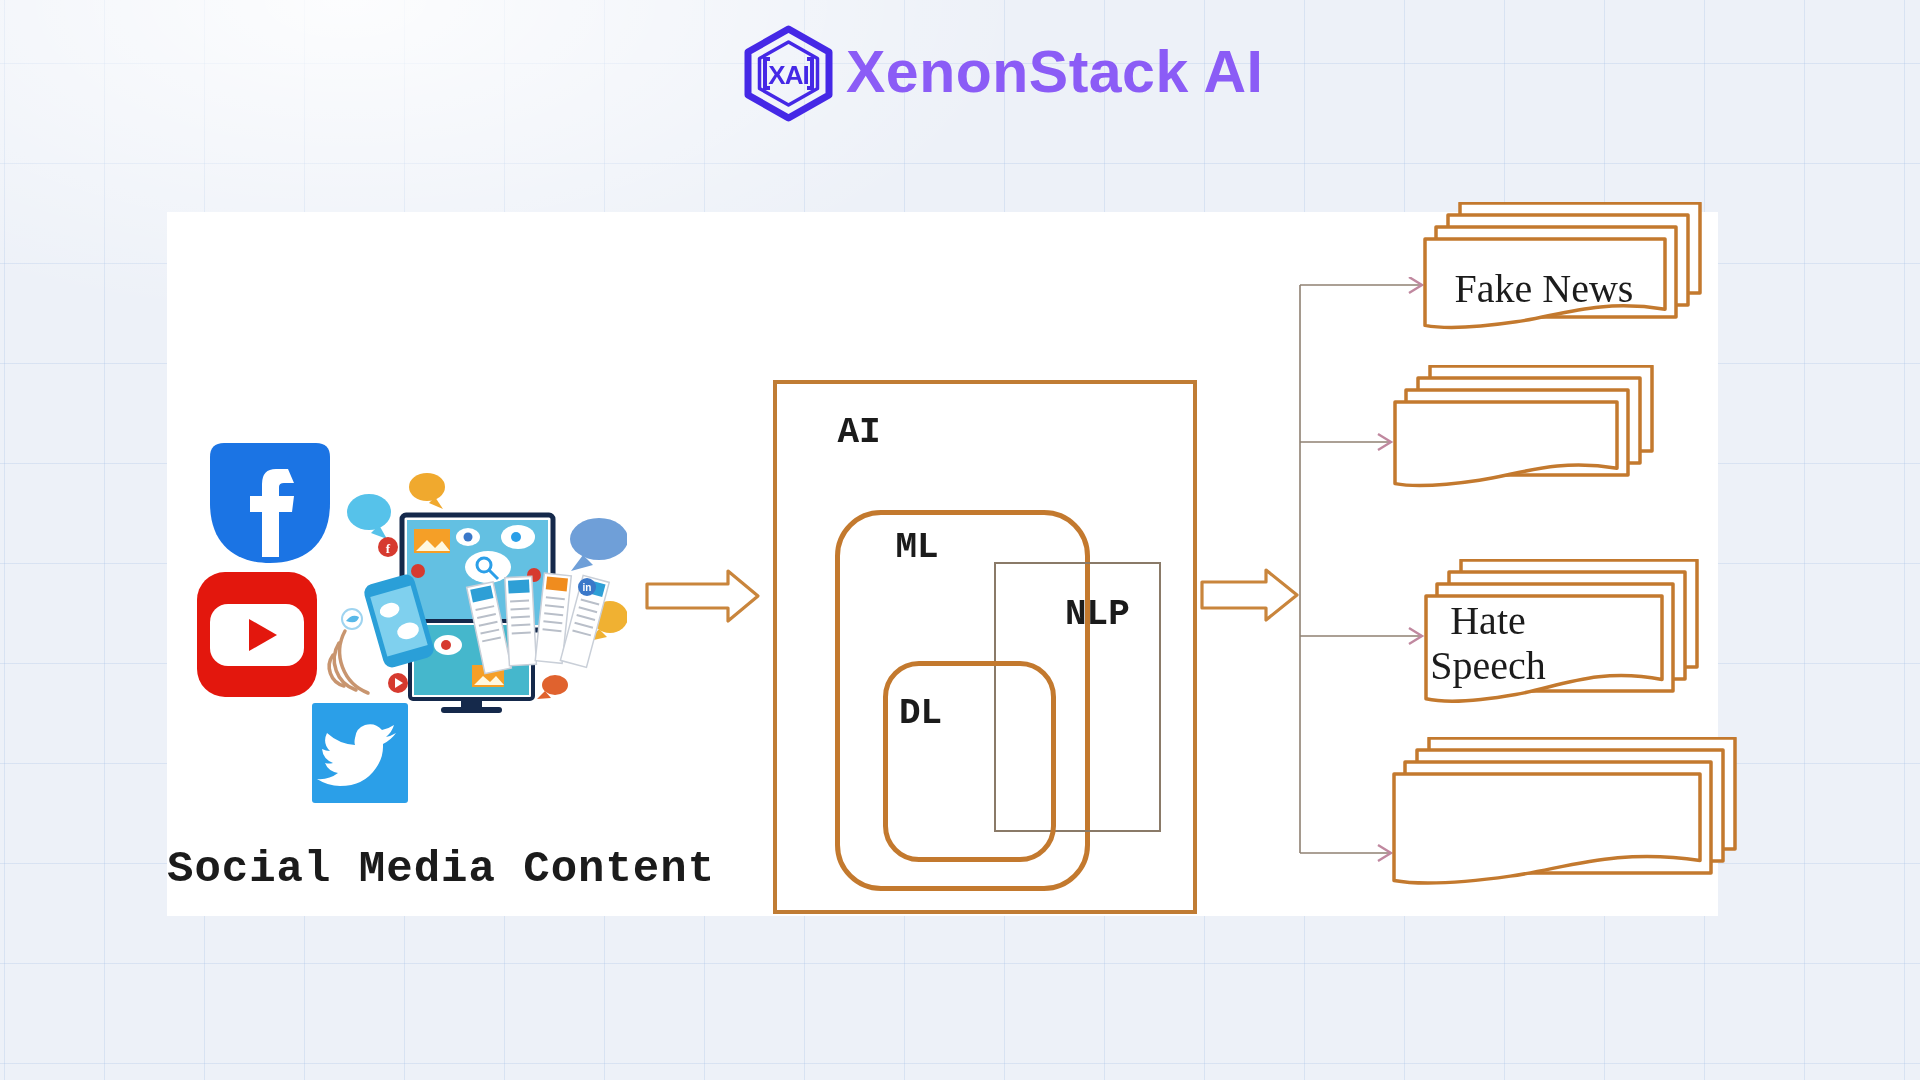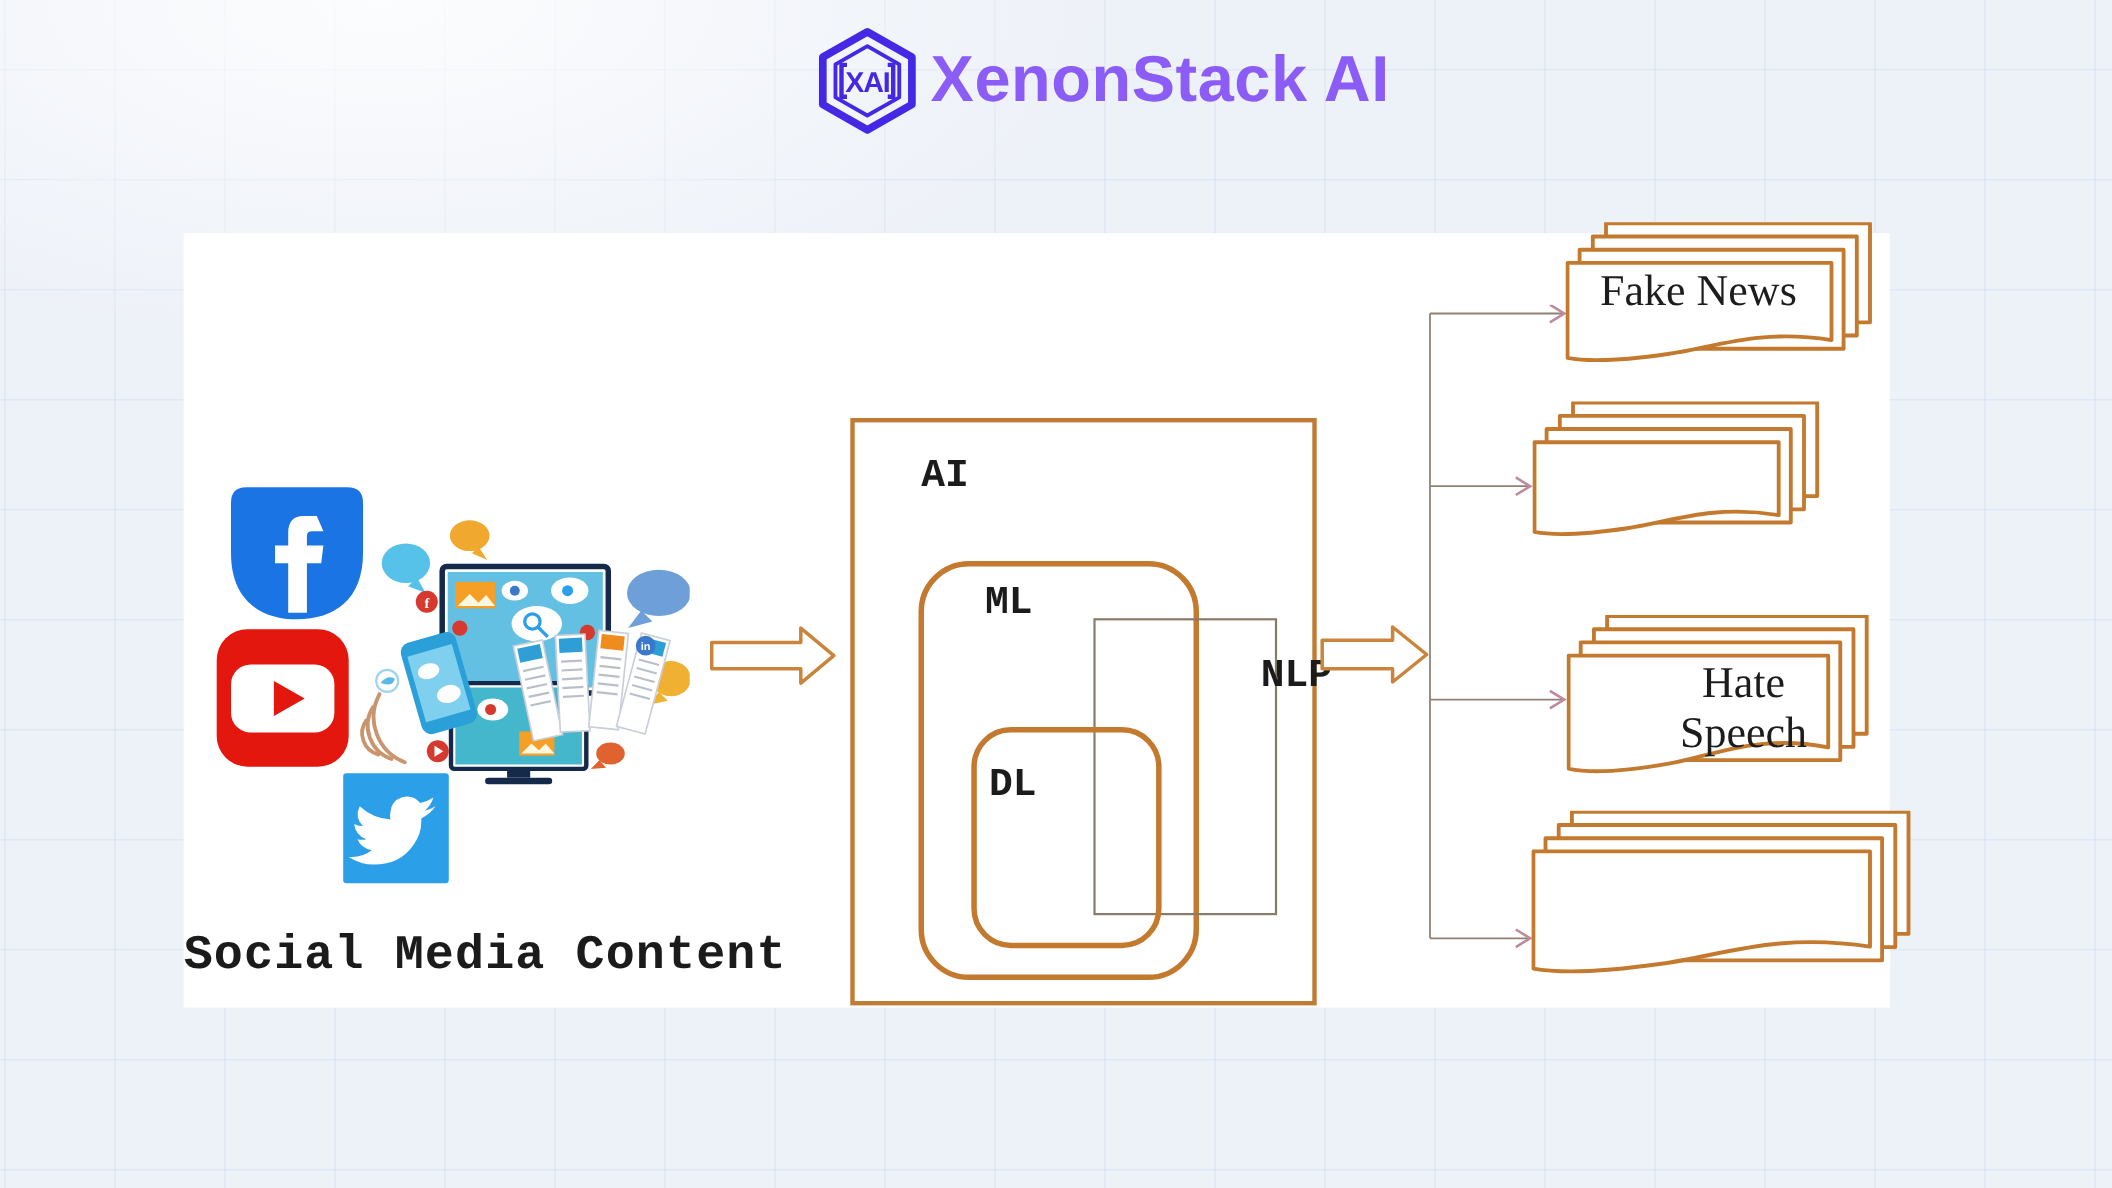--- a/index.html
+++ b/index.html
@@ -195,21 +195,21 @@
     <polygon class="block-arrow" points="2,16 83,16 83,3 113,28 83,53 83,40 2,40"></polygon>
   </svg>
 
   <div class="abs ai-box"></div>
   <div class="abs ml-box"></div>
   <div class="abs nlp-box"></div>
   <div class="abs dl-box"></div>
 
   <div class="abs dlabel boxlabel" style="left:656px;top:200px;width:72px;text-align:center">AI</div>
   <div class="abs dlabel boxlabel" style="left:714px;top:315px;width:72px;text-align:center">ML</div>
-  <div class="abs dlabel boxlabel" style="left:958px;top:382px;width:86px;text-align:right">NLP</div>
+  <div class="abs dlabel boxlabel" style="left:898px;top:382px;width:86px;text-align:left">NLP</div>
   <div class="abs dlabel boxlabel" style="left:732px;top:481px;width:64px;text-align:left">DL</div>
 
   <svg class="abs" style="left:1033px;top:356px" width="100" height="54" viewBox="0 0 100 54">
     <polygon class="block-arrow" points="2,14 66,14 66,2 97,27 66,52 66,40 2,40"></polygon>
   </svg>
 
   <svg class="abs" style="left:1125px;top:65px" width="140" height="590" viewBox="0 0 140 590">
     <path class="conn-line" d="M8 8 V576"></path>
     <path class="conn-line" d="M8 8 H128"></path>
     <path class="conn-line" d="M8 165 H97"></path>
@@ -220,36 +220,36 @@
     <polyline class="conn-head" points="117,351 130,359 117,367"></polyline>
     <polyline class="conn-head" points="86,568 99,576 86,584"></polyline>
   </svg>
 
   <svg class="abs doc-stack" style="left:1256px;top:-10px" width="281" height="130">
       <rect x="37" y="1" width="240" height="90"></rect>
       <rect x="25" y="13" width="240" height="90"></rect>
       <rect x="13" y="25" width="240" height="90"></rect>
       <path d="M2 37 h240 v70.2 C174.79999999999998 96.4 134 114.4 93.2 119.8 C50 126.1 21.2 127 2 123.39999999999999 Z"></path>
     </svg>
-  <div class="abs doc-label" style="left:1256px;top:7px;width:242px;height:90px">Fake News</div>
+  <div class="abs doc-label" style="left:1256px;top:32px;width:242px;height:90px">Fake News</div>
 
   <svg class="abs doc-stack" style="left:1226px;top:153px" width="263" height="125">
       <rect x="37" y="1" width="222" height="85"></rect>
       <rect x="25" y="13" width="222" height="85"></rect>
       <rect x="13" y="25" width="222" height="85"></rect>
       <path d="M2 37 h222 v66.3 C161.84 93.1 124.10000000000001 110.1 86.36 115.2 C46.400000000000006 121.15 19.76 122 2 118.6 Z"></path>
     </svg>
 
   <svg class="abs doc-stack" style="left:1257px;top:347px" width="278" height="147">
       <rect x="37" y="1" width="236" height="107"></rect>
       <rect x="25" y="13" width="236" height="107"></rect>
       <rect x="13" y="25" width="236" height="107"></rect>
       <path d="M2 37 h236 v83.46000000000001 C171.92 107.62 131.8 129.01999999999998 91.68 135.44 C49.2 142.93 20.88 144 2 139.72 Z"></path>
     </svg>
-  <div class="abs doc-label" style="left:1333px;top:380px;width:170px;height:104px">Hate Speech</div>
+  <div class="abs doc-label" style="left:1236px;top:380px;width:170px;height:104px">Hate Speech</div>
 
   <svg class="abs doc-stack" style="left:1225px;top:525px" width="348" height="151">
       <rect x="37" y="1" width="306" height="111"></rect>
       <rect x="25" y="13" width="306" height="111"></rect>
       <rect x="13" y="25" width="306" height="111"></rect>
       <path d="M2 37 h306 v86.58 C222.32 110.26 170.3 132.45999999999998 118.28 139.12 C63.2 146.89 26.48 148 2 143.56 Z"></path>
     </svg>
 
 </div>
 

